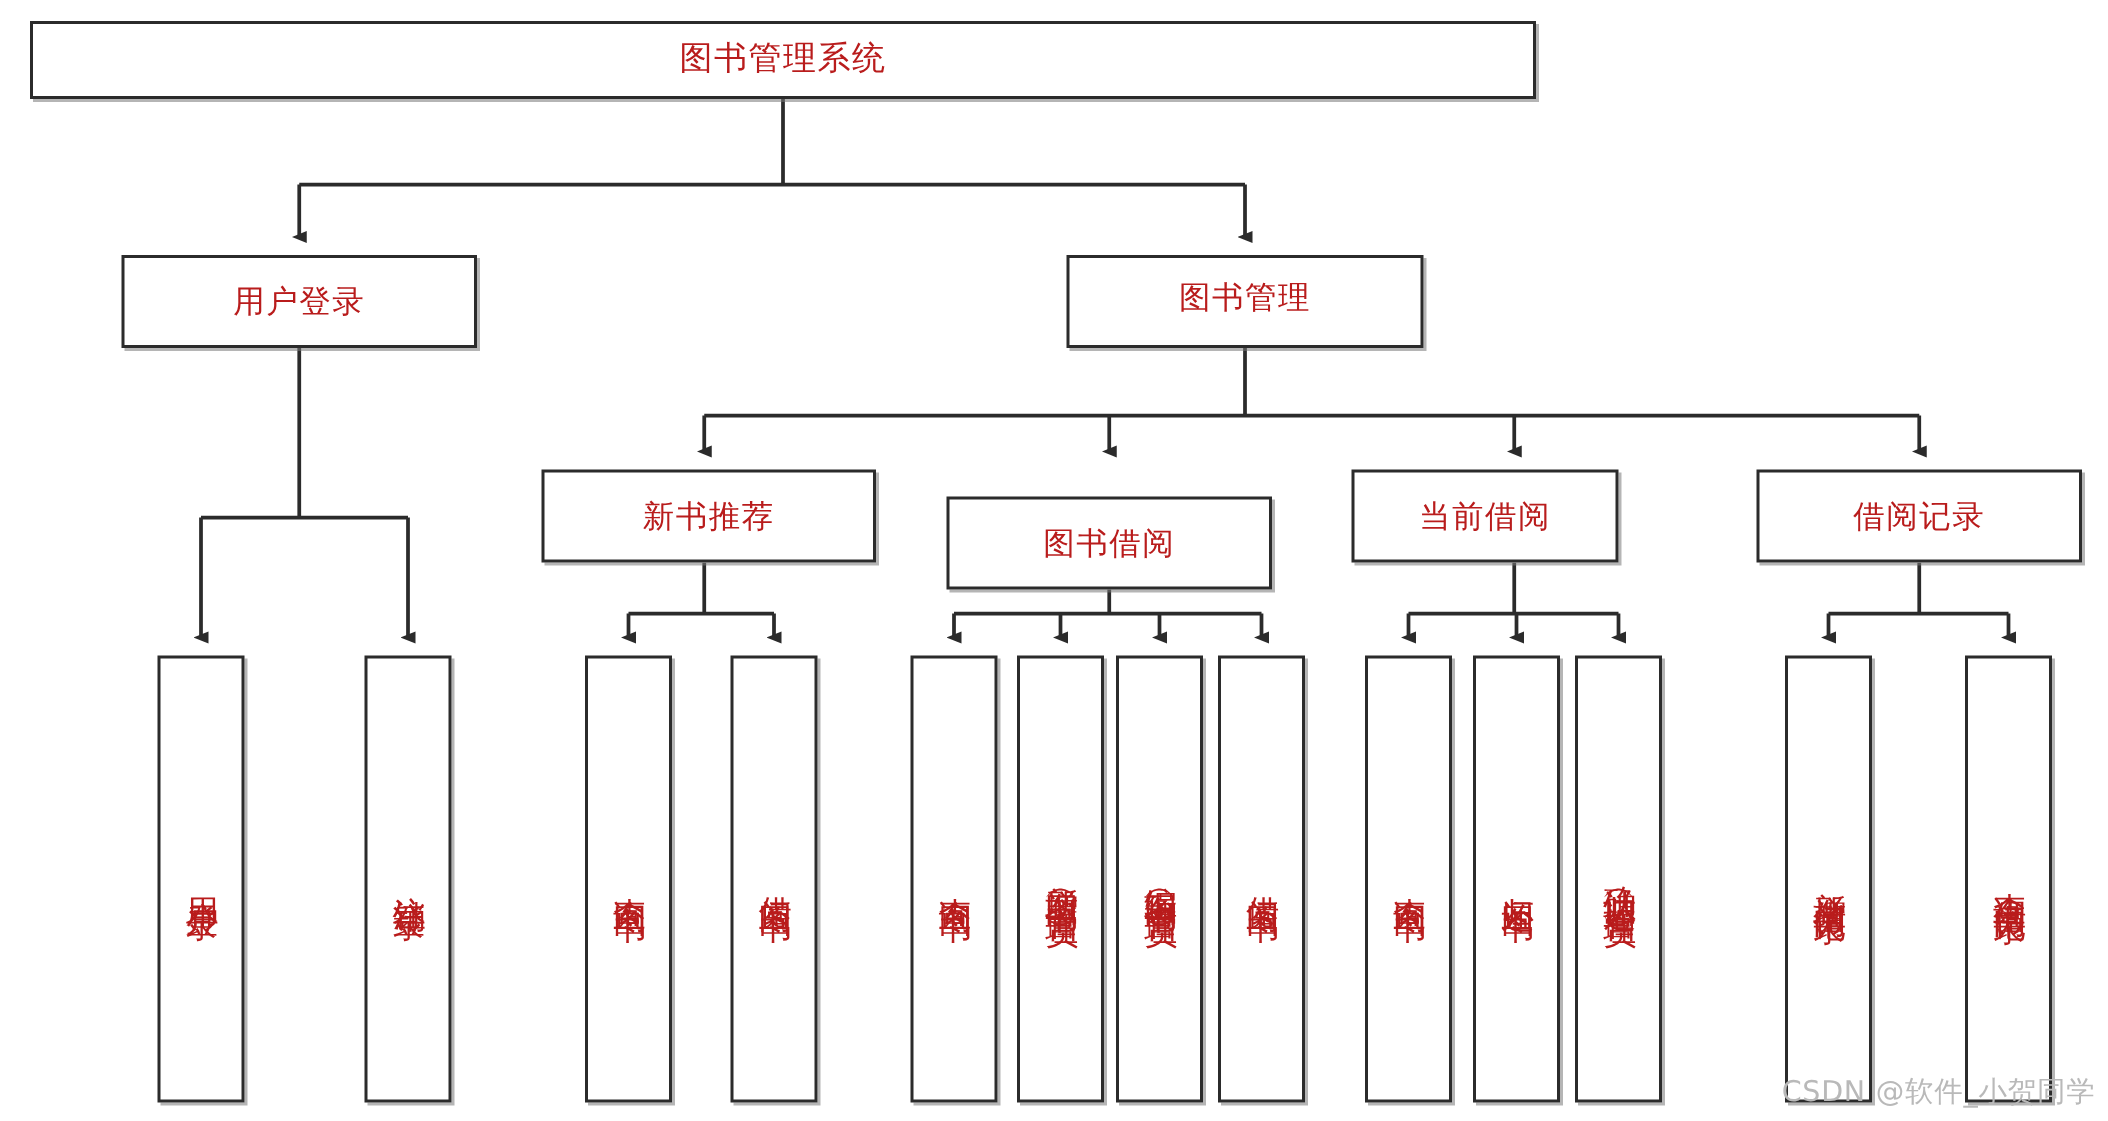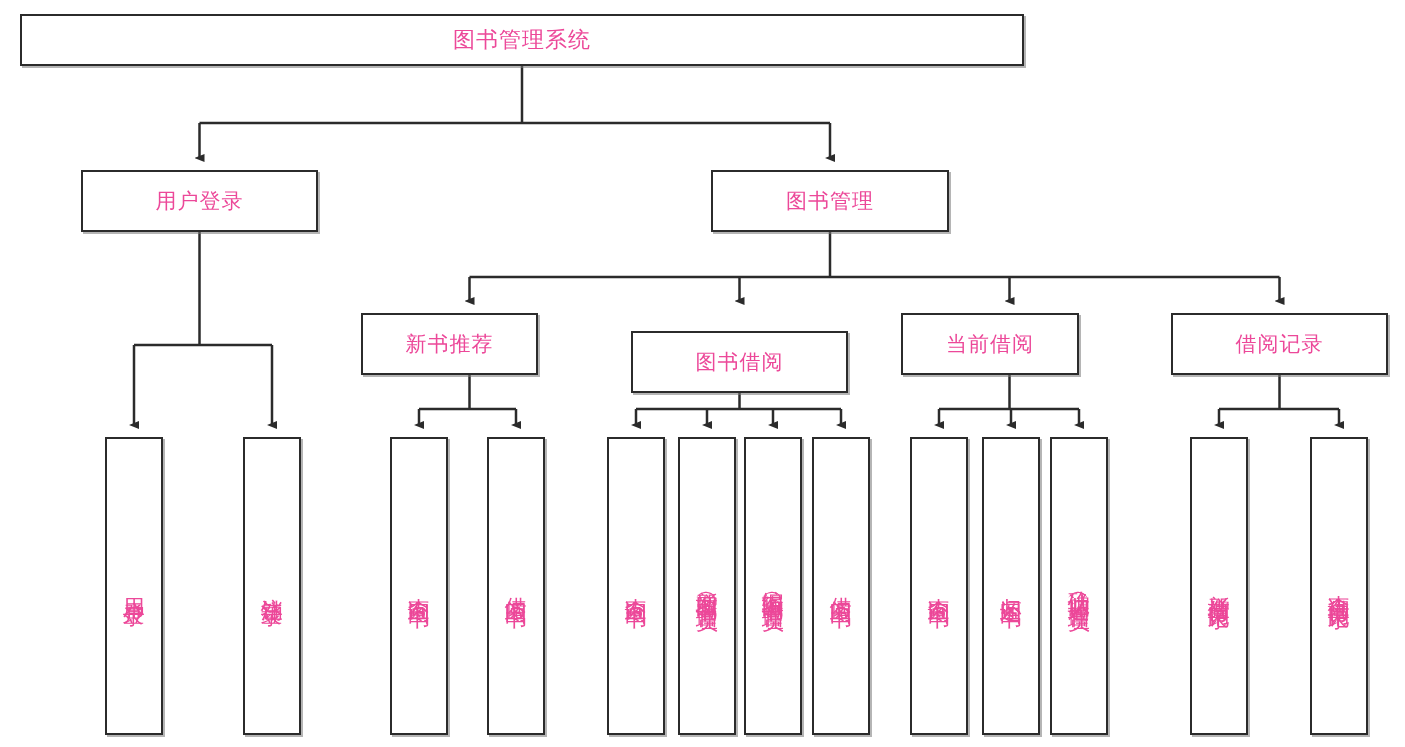--- a/index.html
+++ b/index.html
@@ -29,21 +29,21 @@
   }
   .node {
     position: absolute;
     box-sizing: border-box;
     background: #ffffff;
     border: 2px solid #2b2b2b;
     display: flex;
     align-items: center;
     justify-content: center;
     text-align: center;
-    color: #ec4899;
+    color: #b91c1c;
     box-shadow: 2px 2px 0 rgba(120,120,120,0.55);
   }
   .node .label {
     font-size: 21px;
     line-height: 1.15;
     letter-spacing: 1px;
     white-space: nowrap;
   }
   .node.leaf .label {
     writing-mode: vertical-rl;
@@ -112,24 +112,24 @@
       </g>
   </svg>
 
   <div id="node-layer">
       <div class="node root" style="left: 20px; top: 14px; width: 1004px; height: 52px;">
         <span class="label">图书管理系统</span>
       </div>
       <div class="node l2" style="left: 81px; top: 170px; width: 237px; height: 62px;">
         <span class="label">用户登录</span>
       </div>
-      <div class="node l2" style="left: 711px; top: 170px; width: 238px; height: 62px;">
+      <div class="node l2" style="left: 711px; top: 170px; width: 238px; height: 62px; font-family: Liberation Mono, monospace;">
         <span class="label">图书管理</span>
       </div>
-      <div class="node l3" style="left: 361px; top: 313px; width: 177px; height: 62px;">
+      <div class="node l3" style="left: 361px; top: 313px; width: 223px; height: 62px;">
         <span class="label">新书推荐</span>
       </div>
       <div class="node l3" style="left: 631px; top: 331px; width: 217px; height: 62px;">
         <span class="label">图书借阅</span>
       </div>
       <div class="node l3" style="left: 901px; top: 313px; width: 178px; height: 62px;">
         <span class="label">当前借阅</span>
       </div>
       <div class="node l3" style="left: 1171px; top: 313px; width: 217px; height: 62px;">
         <span class="label">借阅记录</span>
@@ -168,13 +168,14 @@
         <span class="label">确认归还（管理员）</span>
       </div>
       <div class="node leaf" style="left: 1190px; top: 437px; width: 58px; height: 298px;">
         <span class="label">新增借阅记录</span>
       </div>
       <div class="node leaf" style="left: 1310px; top: 437px; width: 58px; height: 298px;">
         <span class="label">查询借阅记录</span>
       </div>
     </div>
 
+  <div class="watermark">CSDN @软件_小贺同学</div>
 </div>
 
 </body></html>

